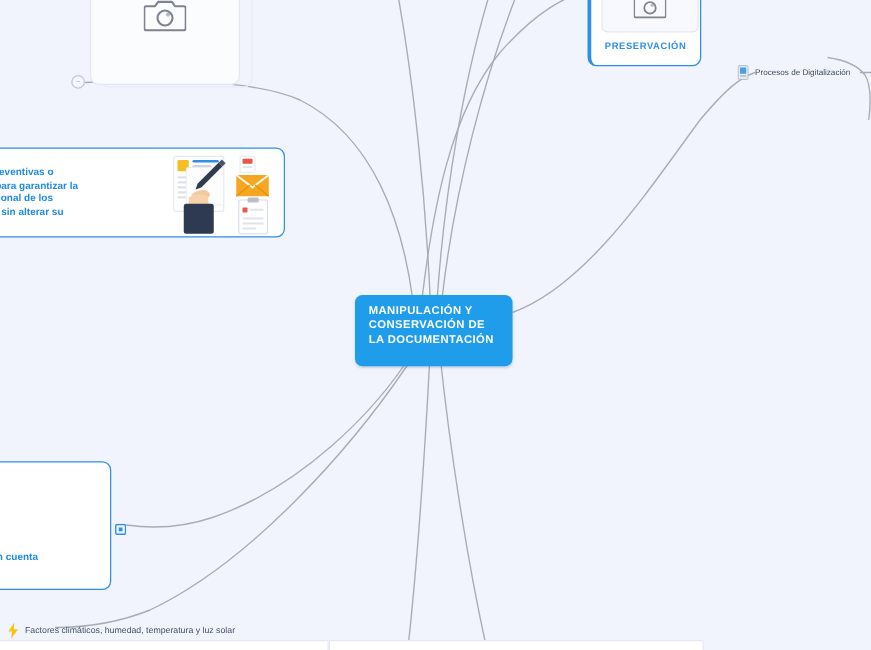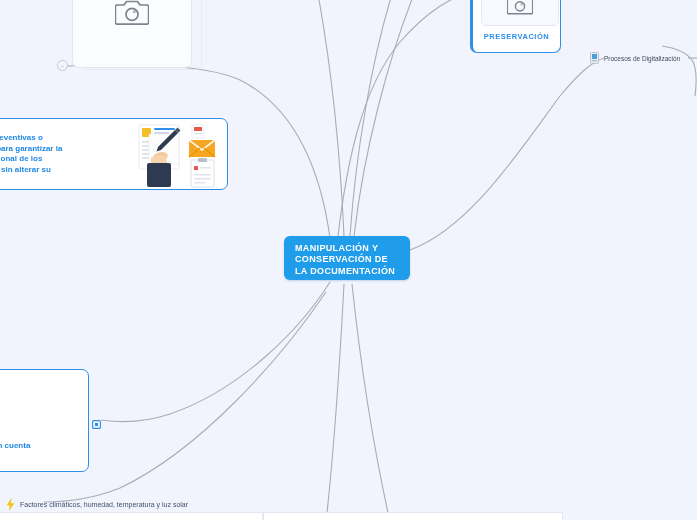--- a/index.html
+++ b/index.html
@@ -29,21 +29,21 @@
     height: 520px;
     pointer-events: none;
   }
 
   
   .root-node {
     position: absolute;
     left: 284px;
     top: 236px;
     width: 126px;
-    height: 44px;
+    height: 57px;
     background: #1f9cea;
     border-radius: 6px;
     box-sizing: border-box;
     padding: 7px 10px 0 11px;
     box-shadow: 0 1px 2px rgba(30,80,150,0.22);
   }
   .root-label {
     color: #ffffff;
     font-size: 9px;
     font-weight: bold;

